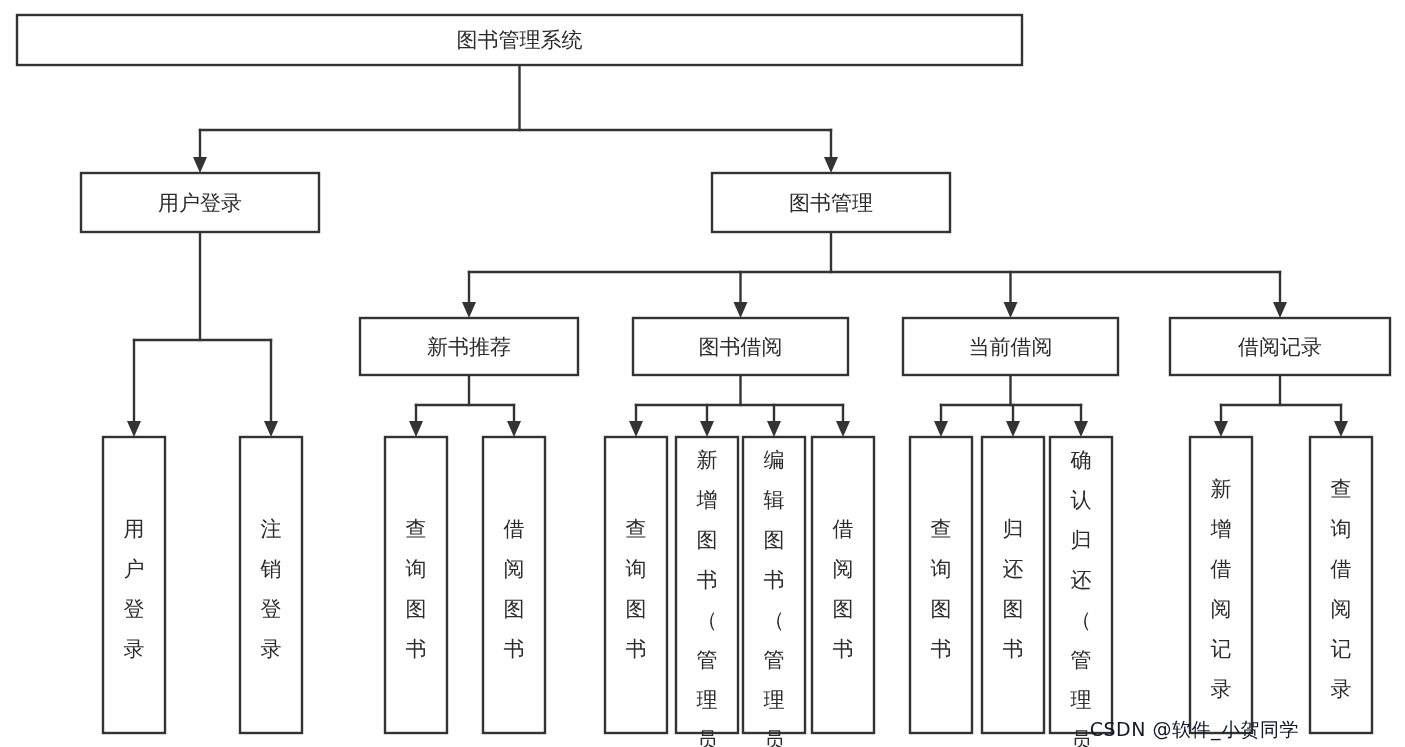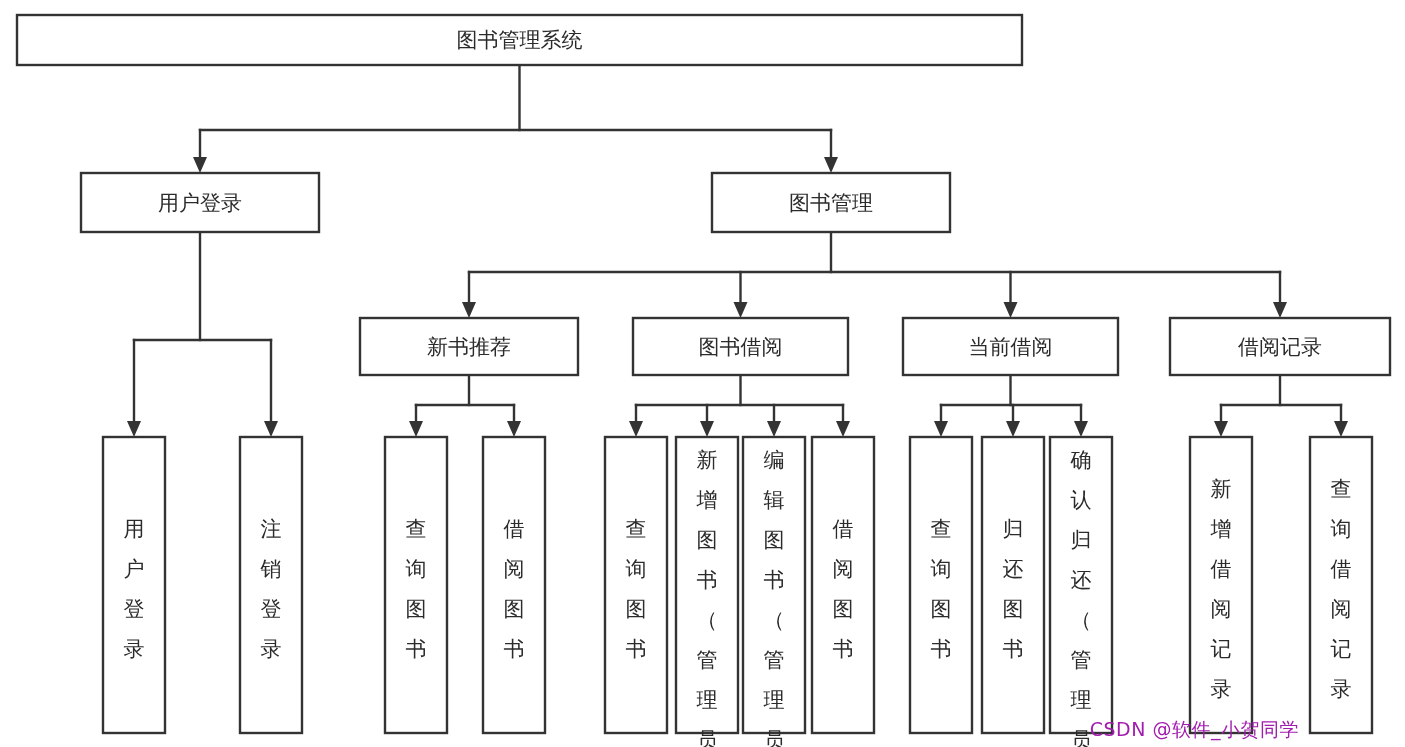--- a/index.html
+++ b/index.html
@@ -53,21 +53,21 @@
     font-family: "DejaVu Sans", "Liberation Sans", sans-serif;
     font-size: 21px;
     text-anchor: middle;
   }
   .watermark {
     position: absolute;
     right: 8px;
     bottom: 4px;
     font-family: "DejaVu Sans", "Liberation Sans", sans-serif;
     font-size: 19px;
-    color: #a21caf;
+    color: #0f172a;
     white-space: nowrap;
     letter-spacing: 0.5px;
   }
 </style>
 </head>
 <body>
 
 <div id="diagram-root">
   <svg class="canvas" id="svg-canvas" viewBox="0 0 1405 747" xmlns="http://www.w3.org/2000/svg">
       <g>

